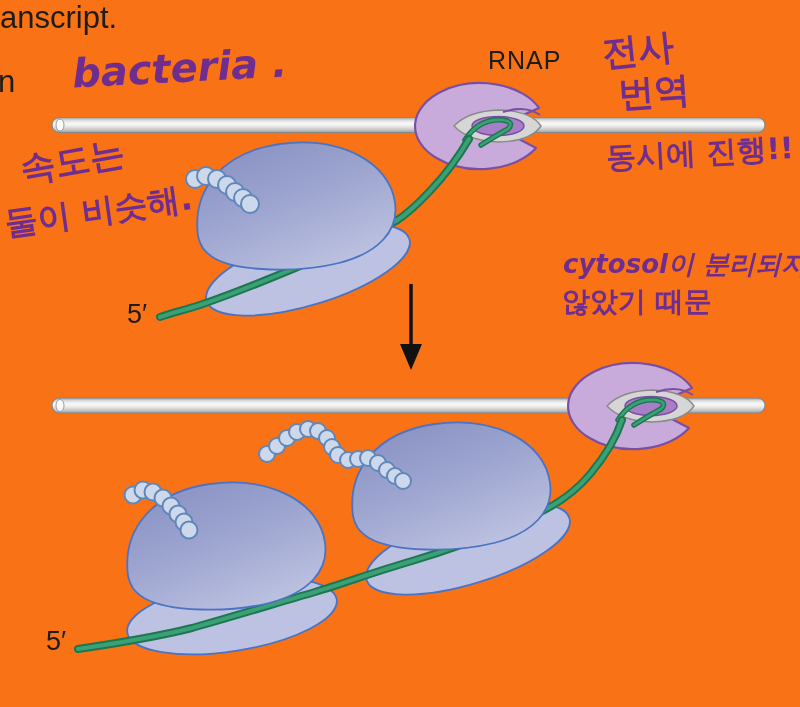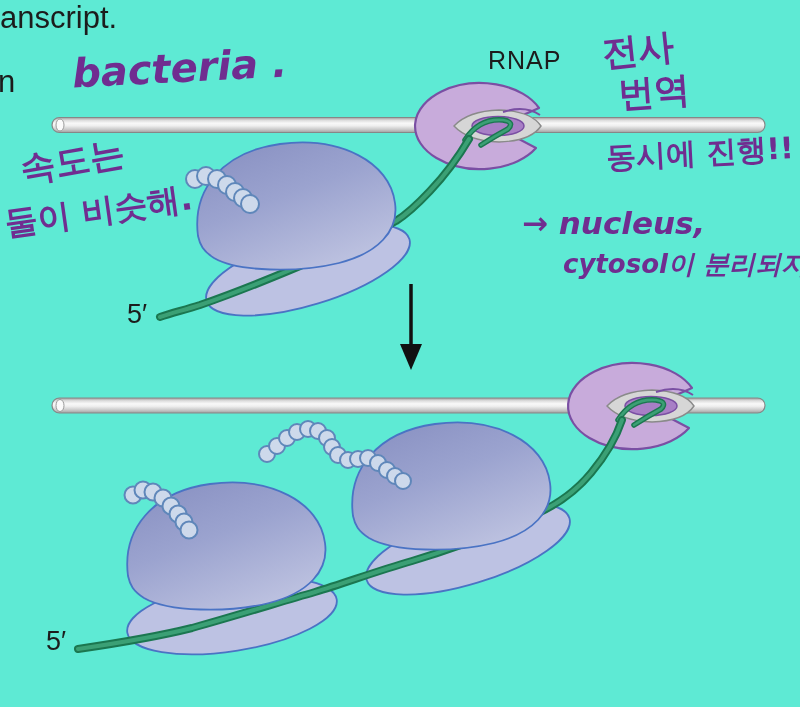--- a/index.html
+++ b/index.html
@@ -1,16 +1,16 @@
 <!DOCTYPE html>
 <html><head>
 <meta charset="utf-8">
 <style>
   html,body{margin:0;padding:0;background:#fff;}
-  #stage{position:relative;width:800px;height:707px;background:#5eead4;overflow:hidden;
+  #stage{position:relative;width:800px;height:707px;background:#f97316;overflow:hidden;
          font-family:"Liberation Sans",sans-serif;}
   #stage svg{position:absolute;left:0;top:0;}
   .txt{position:absolute;white-space:nowrap;line-height:1;}
   .printed{color:#1c1c1c;font-family:"Liberation Sans",sans-serif;}
   .hw{color:#702d90;font-family:"DejaVu Sans",sans-serif;font-weight:600;font-style:italic;}
   .hw-ko{font-style:normal;}
 </style>
 </head>
 <body>
 
@@ -157,15 +157,15 @@
   <div class="txt printed" style="left:444px;top:48px;font-size:25px;letter-spacing:1px;margin-left:44px;">RNAP</div>
   <div class="txt printed" style="left:127px;top:301px;font-size:27px;">5′</div>
   <div class="txt printed" style="left:46px;top:628px;font-size:27px;">5′</div>
 
   <div class="txt hw" style="left:72px;top:48px;font-size:40px;transform:rotate(-3deg);">bacteria .</div>
   <div class="txt hw hw-ko" style="left:20px;top:144px;font-size:35px;transform:rotate(-10deg);">속도는</div>
   <div class="txt hw hw-ko" style="left:4px;top:194px;font-size:33px;transform:rotate(-8deg);">둘이 비슷해.</div>
   <div class="txt hw hw-ko" style="left:602px;top:32px;font-size:36px;transform:rotate(-6deg);">전사</div>
   <div class="txt hw hw-ko" style="left:618px;top:74px;font-size:36px;transform:rotate(-4deg);">번역</div>
   <div class="txt hw hw-ko" style="left:606px;top:138px;font-size:30px;transform:rotate(-3deg);">동시에 진행!!</div>
-  <div class="txt hw" style="left:522px;top:208px;font-size:31px;">→ nucleus,</div>
   <div class="txt hw" style="left:563px;top:251px;font-size:26px;">cytosol이 분리되지</div>
+  <div class="txt hw hw-ko" style="left:562px;top:288px;font-size:28px;">않았기 때문</div>
 </div>
 
 </body></html>

